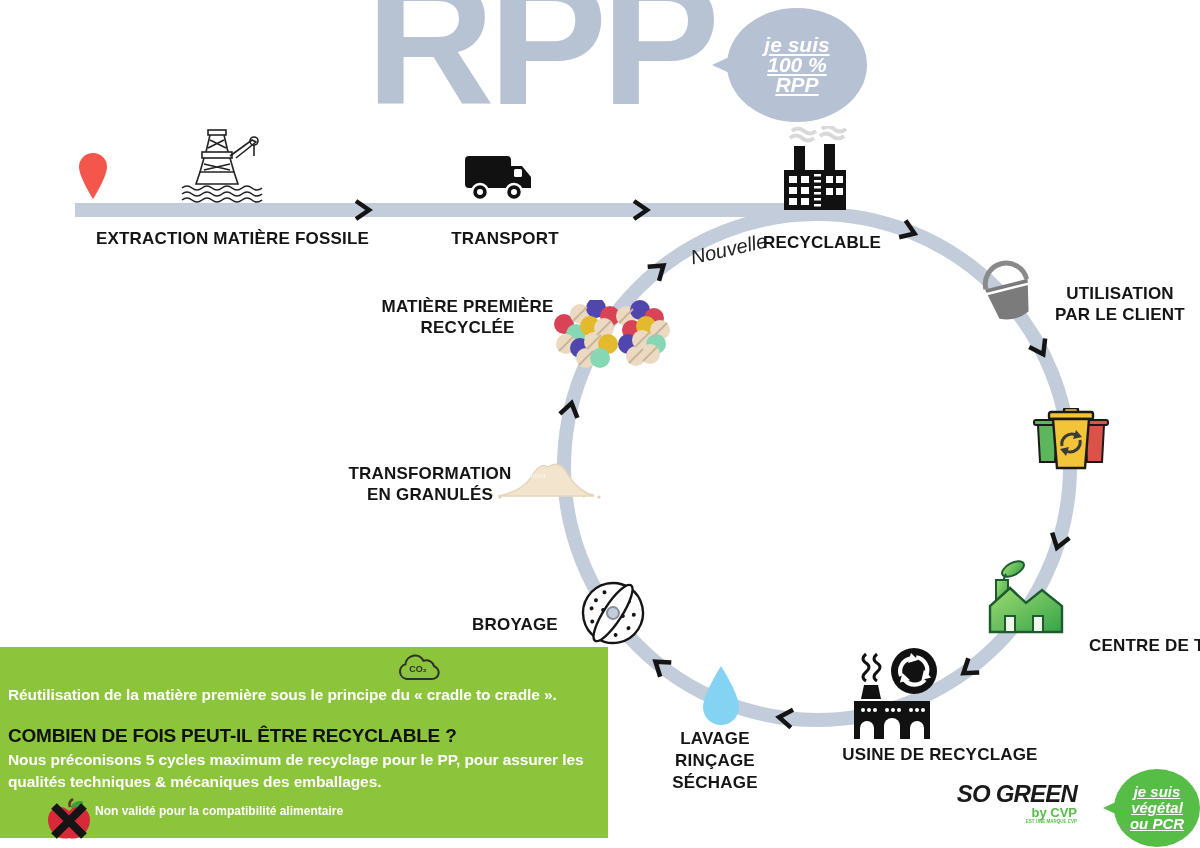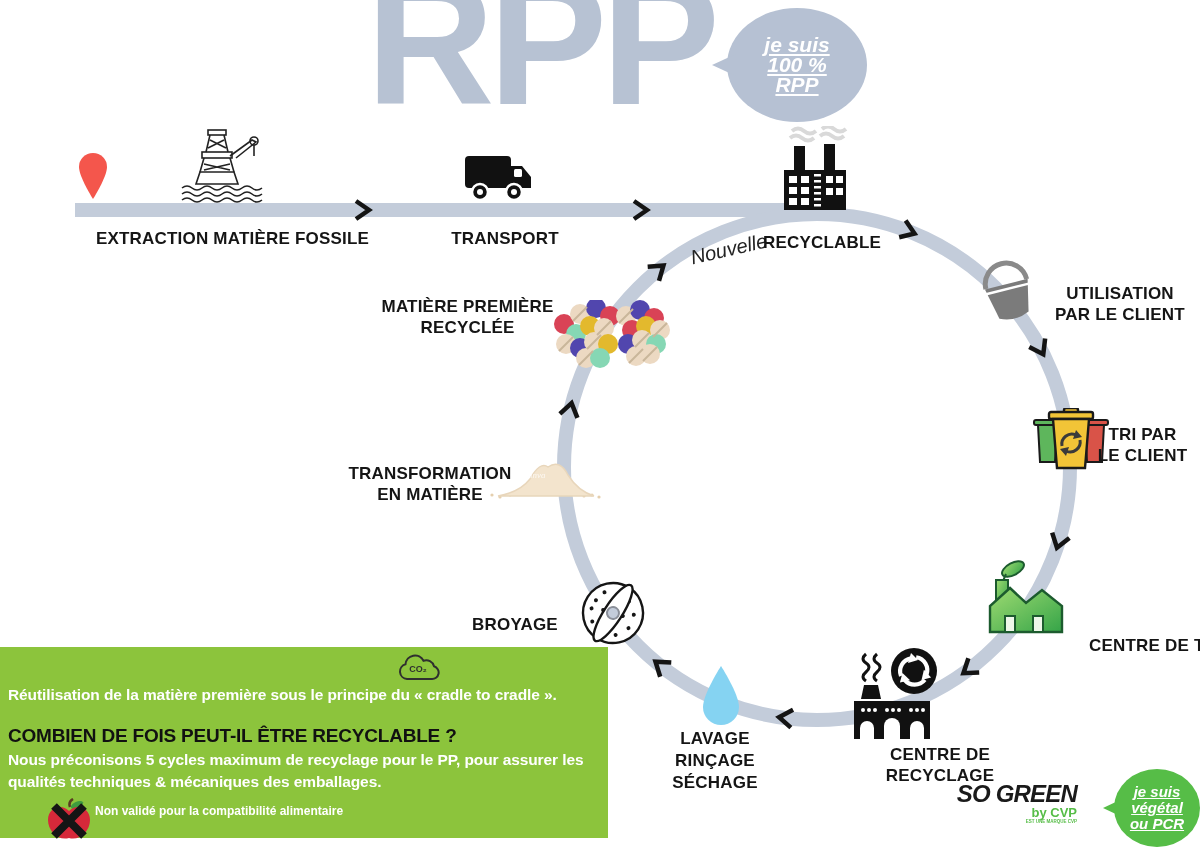--- a/index.html
+++ b/index.html
@@ -289,30 +289,28 @@
         <line x1="91" y1="61" x2="105" y2="47"></line>
     </g>
   </svg>
 
   <div class="label" style="left:85px;top:228px;width:295px">EXTRACTION MATIÈRE FOSSILE</div>
   <div class="label" style="left:430px;top:228px;width:150px">TRANSPORT</div>
   <div id="lbl-nouvelle">Nouvelle</div>
   <div class="label" style="left:760px;top:232px;width:124px">RECYCLABLE</div>
   <div class="label" style="left:1040px;top:283px;width:160px">UTILISATION
 PAR LE CLIENT</div>
-  <div class="label" style="left:1085px;top:424px;width:115px">TRI PAR
-LE CLIENT</div>
   <div class="label" style="left:1083px;top:635px;width:145px">CENTRE DE TRI</div>
-  <div class="label" style="left:840px;top:744px;width:200px">CENTRE DE RECYCLAGE</div>
+  <div class="label" style="left:840px;top:744px;width:200px">USINE DE RECYCLAGE</div>
   <div class="label" style="left:655px;top:728px;width:120px;line-height:22px">LAVAGE
 RINÇAGE
 SÉCHAGE</div>
   <div class="label" style="left:445px;top:614px;width:140px">BROYAGE</div>
   <div class="label" style="left:330px;top:463px;width:200px">TRANSFORMATION
-EN MATIÈRE</div>
+EN GRANULÉS</div>
   <div class="label" style="left:360px;top:296px;width:215px">MATIÈRE PREMIÈRE
 RECYCLÉE</div>
 
   <div id="panel">
     <svg style="position:absolute;left:396px;top:4px" width="44" height="34" viewBox="0 0 44 34">
       <path d="M11,28 a7.5,7.5 0 0 1 -1.5,-14.7 a9.5,9.5 0 0 1 18,-3.5 a8,8 0 0 1 10.5,5.5 a6.5,6.5 0 0 1 -2.5,12.7 Z" fill="none" stroke="#2f2f2f" stroke-width="2"></path>
       <text x="22" y="21" text-anchor="middle" font-size="9" font-weight="bold" fill="#2f2f2f">CO₂</text>
     </svg>
     <div class="a" style="top:37px;white-space:nowrap">Réutilisation de la matière première sous le principe du « cradle to cradle ».</div>
     <div class="q" style="top:78px">COMBIEN DE FOIS PEUT-IL ÊTRE RECYCLABLE ?</div>

